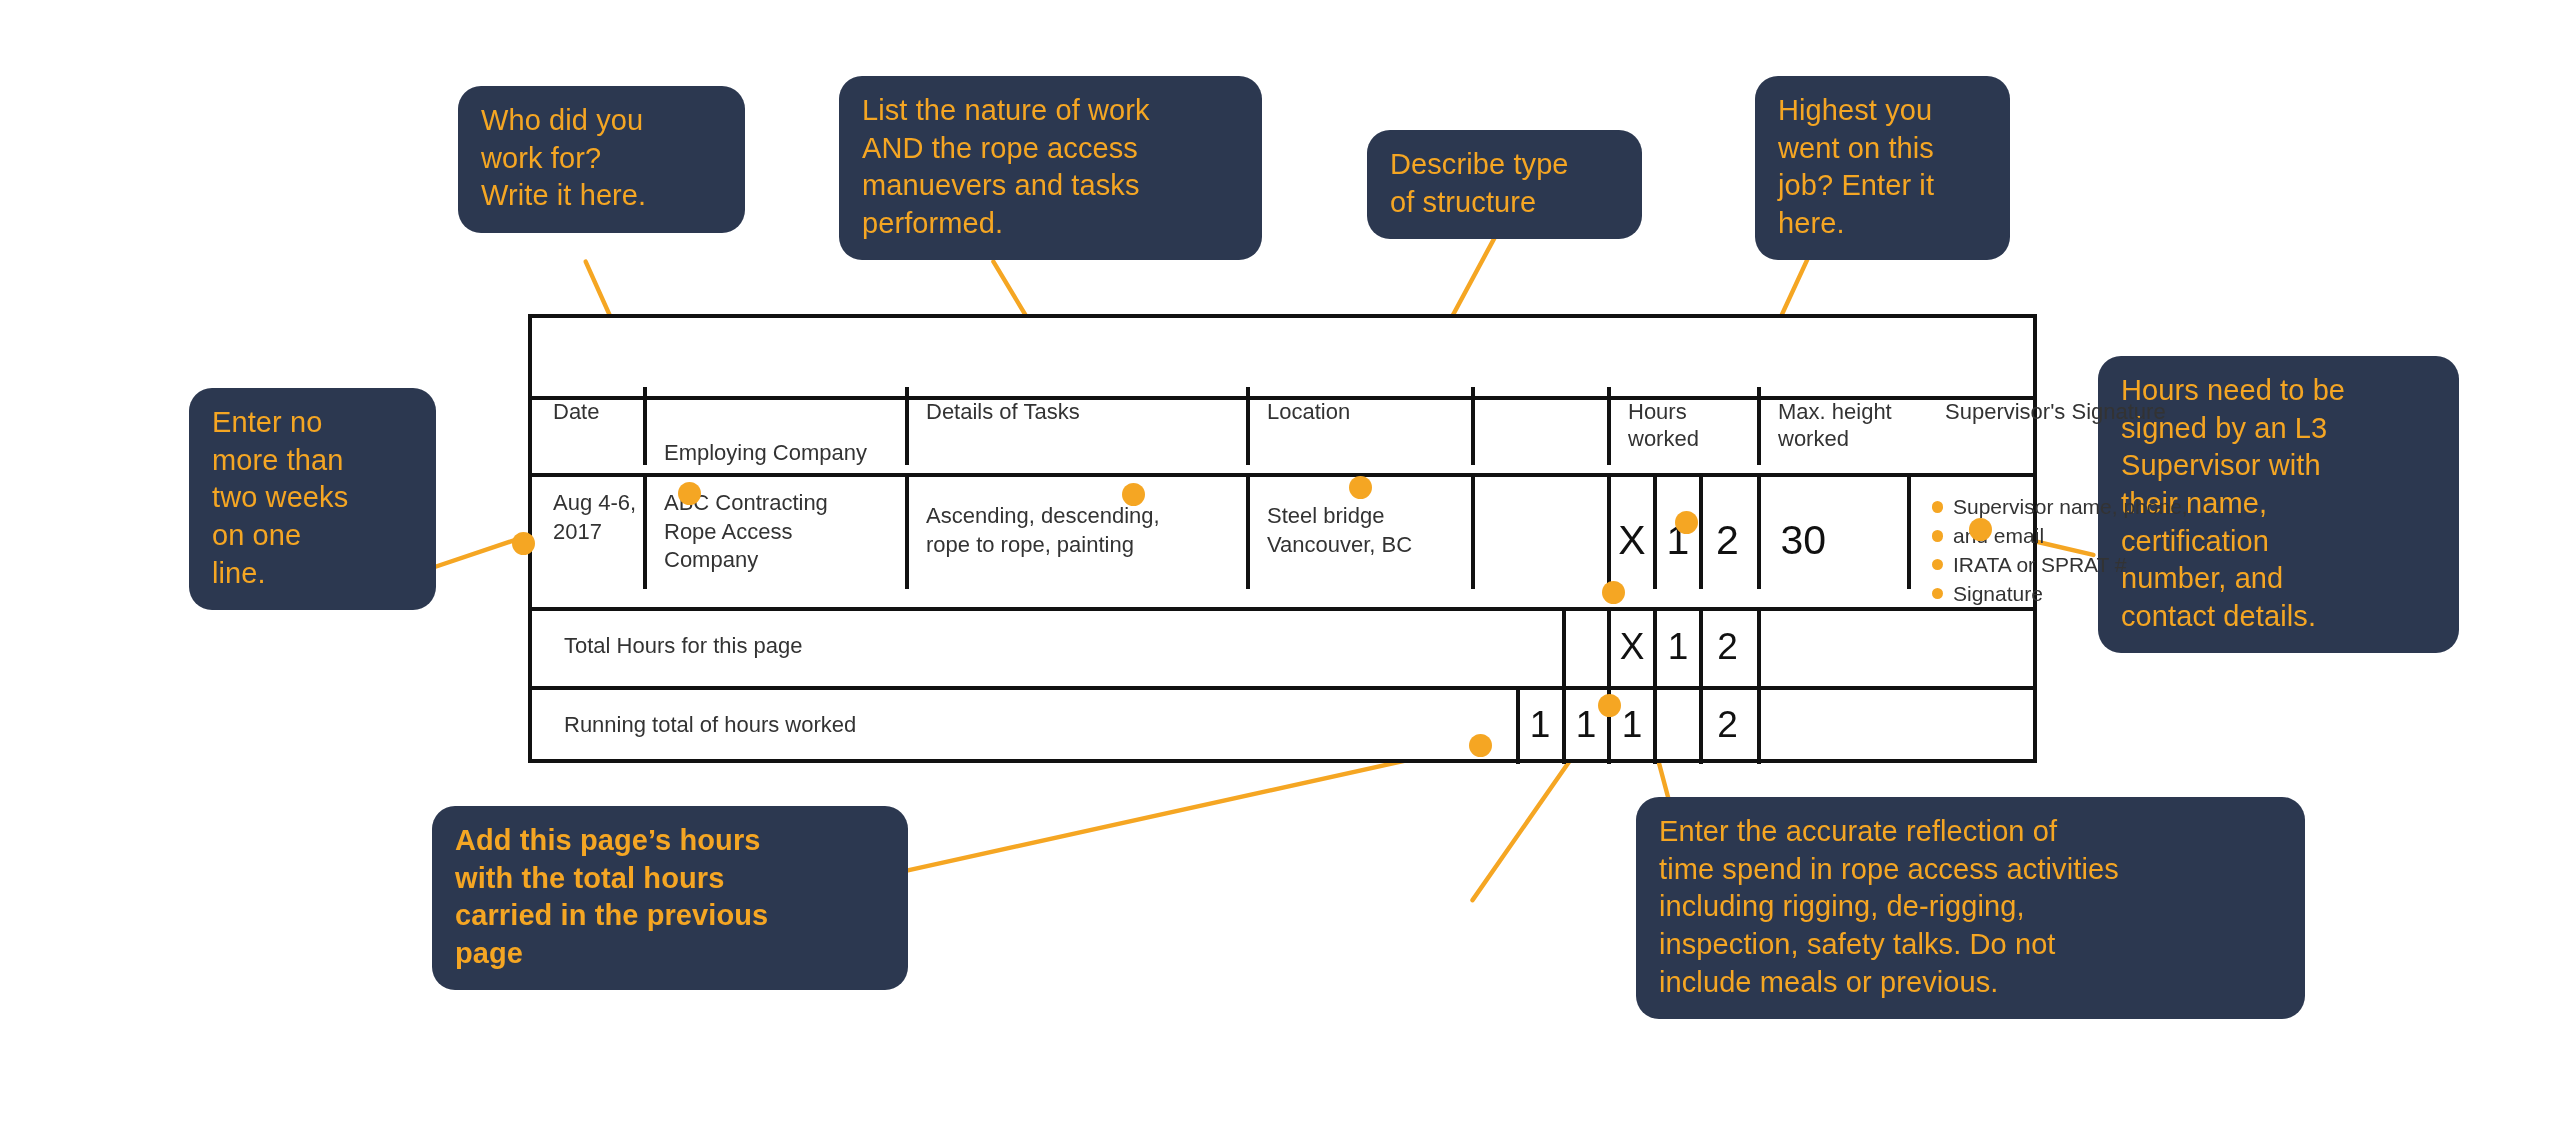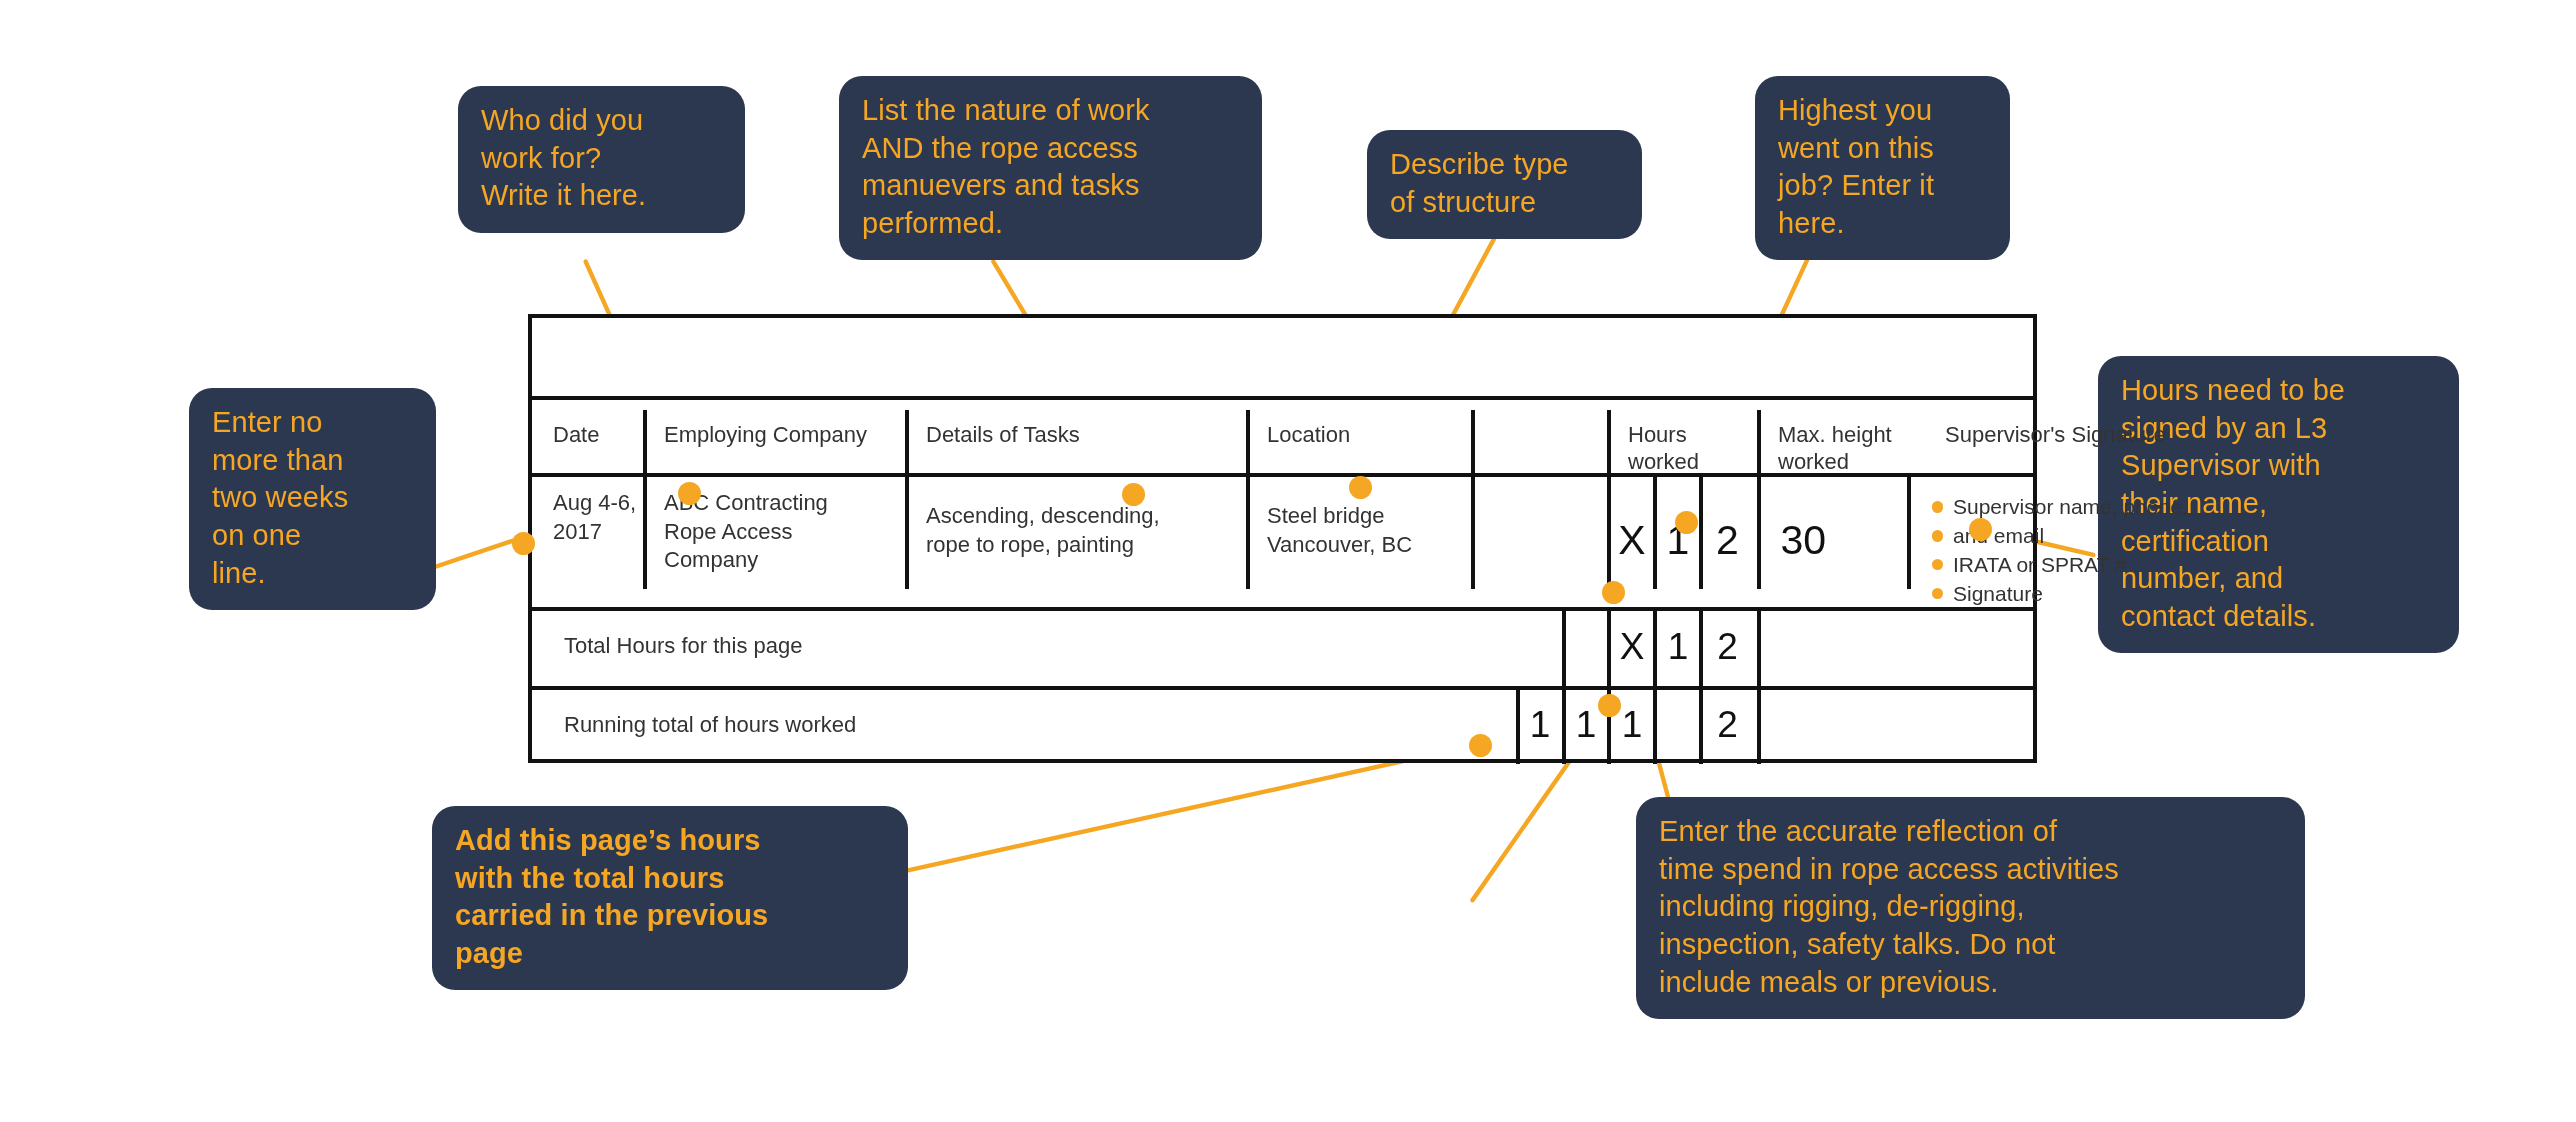--- a/index.html
+++ b/index.html
@@ -48,21 +48,21 @@
     font-family:"Liberation Sans Narrow","Liberation Sans",sans-serif;
     font-weight:bold;
     font-size:49px;
     letter-spacing:-0.9px;
     color:#333333;
     transform:scaleX(.80);
     transform-origin:left center;
     white-space:nowrap;
   }
 
-  #headrow{top:92px;height:78px;padding-left:40px;}
+  #headrow{top:69px;height:78px;padding-left:40px;}
   .hdr{
     position:absolute;top:12.3px;
     font-size:22px;color:#333333;line-height:1.22;
     white-space:pre-line;
   }
 
   #datarow{top:155px;height:116px;}
   .dcell{
     position:absolute;top:16px;
     font-size:22px;color:#333333;line-height:1.30;
@@ -165,21 +165,21 @@
 
     <div class="trow" id="headrow">
       <div class="vline" style="left:111px;"></div>
       <div class="vline" style="left:373px;"></div>
       <div class="vline" style="left:714px;"></div>
       <div class="vline" style="left:939px;"></div>
       <div class="vline" style="left:1075px;"></div>
       <div class="vline" style="left:1225px;"></div>
 
       <div class="hdr" style="left:21px;width:85px;">Date</div>
-      <div class="hdr" style="left:132px;width:233px;">Employing Company</div>
+      <div class="hdr" style="left:132px;width:233px;margin-top:41px;">Employing Company</div>
       <div class="hdr" style="left:394px;width:313px;">Details of Tasks</div>
       <div class="hdr" style="left:735px;width:194px;">Location</div>
       <div class="hdr" style="left:1096px;width:123px;">Hours
 worked</div>
       <div class="hdr" style="left:1246px;width:145px;">Max. height
 worked</div>
       <div class="hdr" style="left:1413px;width:264px;">Supervisor's Signature</div>
     </div>
 
     <div class="trow" id="datarow">

